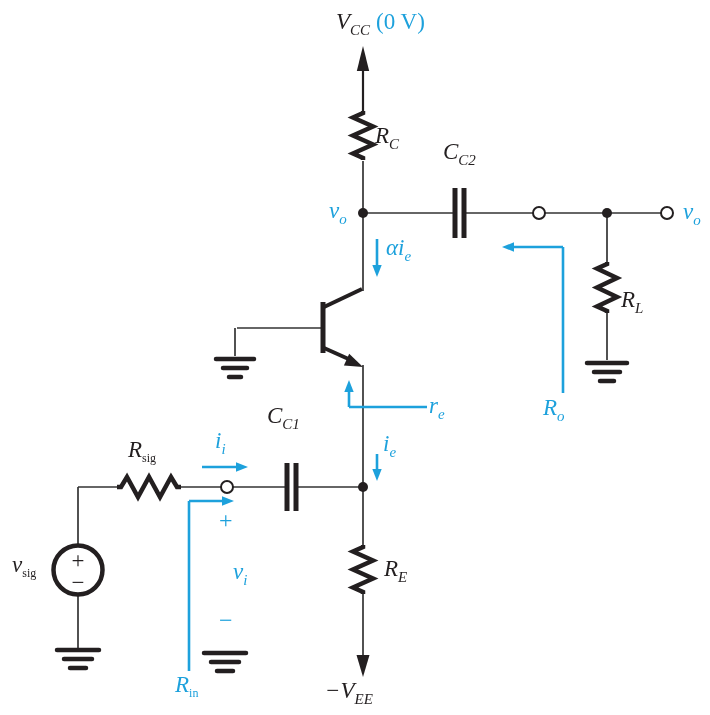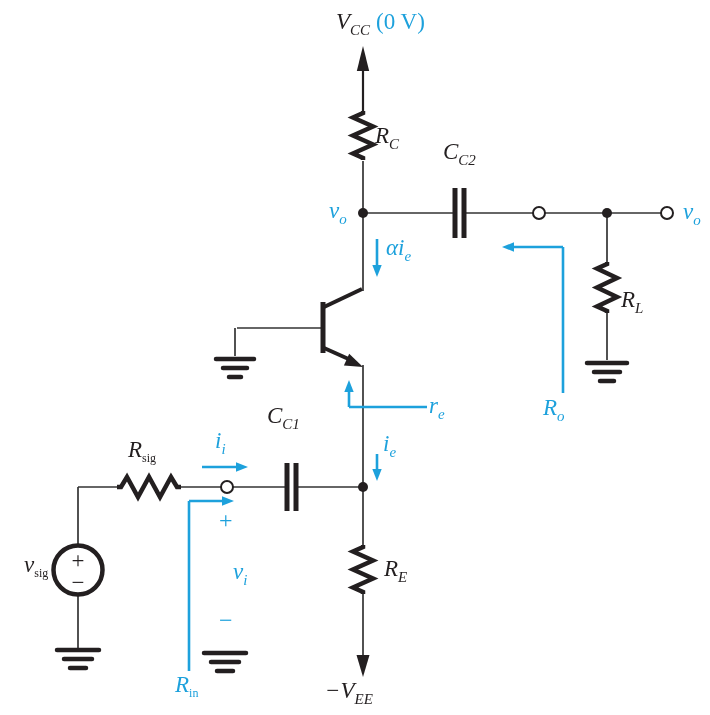--- a/index.html
+++ b/index.html
@@ -179,21 +179,21 @@
   </div>
 
   <div class="lbl" style="left:267px;top:404px">
     <span>C</span><sub>C1</sub>
   </div>
 
   <div class="lbl" style="left:128px;top:438px">
     <span>R</span><sub class="rm">sig</sub>
   </div>
 
-  <div class="lbl" style="left:24px;top:553px">
+  <div class="lbl" style="left:12px;top:553px">
     <span>v</span><sub class="rm">sig</sub>
   </div>
 
   <div class="lbl cyan sign" style="left:219px;top:508px">+</div>
 
   <div class="lbl cyan" style="left:233px;top:560px">
     <span>v</span><sub>i</sub>
   </div>
 
   <div class="lbl cyan sign" style="left:219px;top:608px">−</div>

